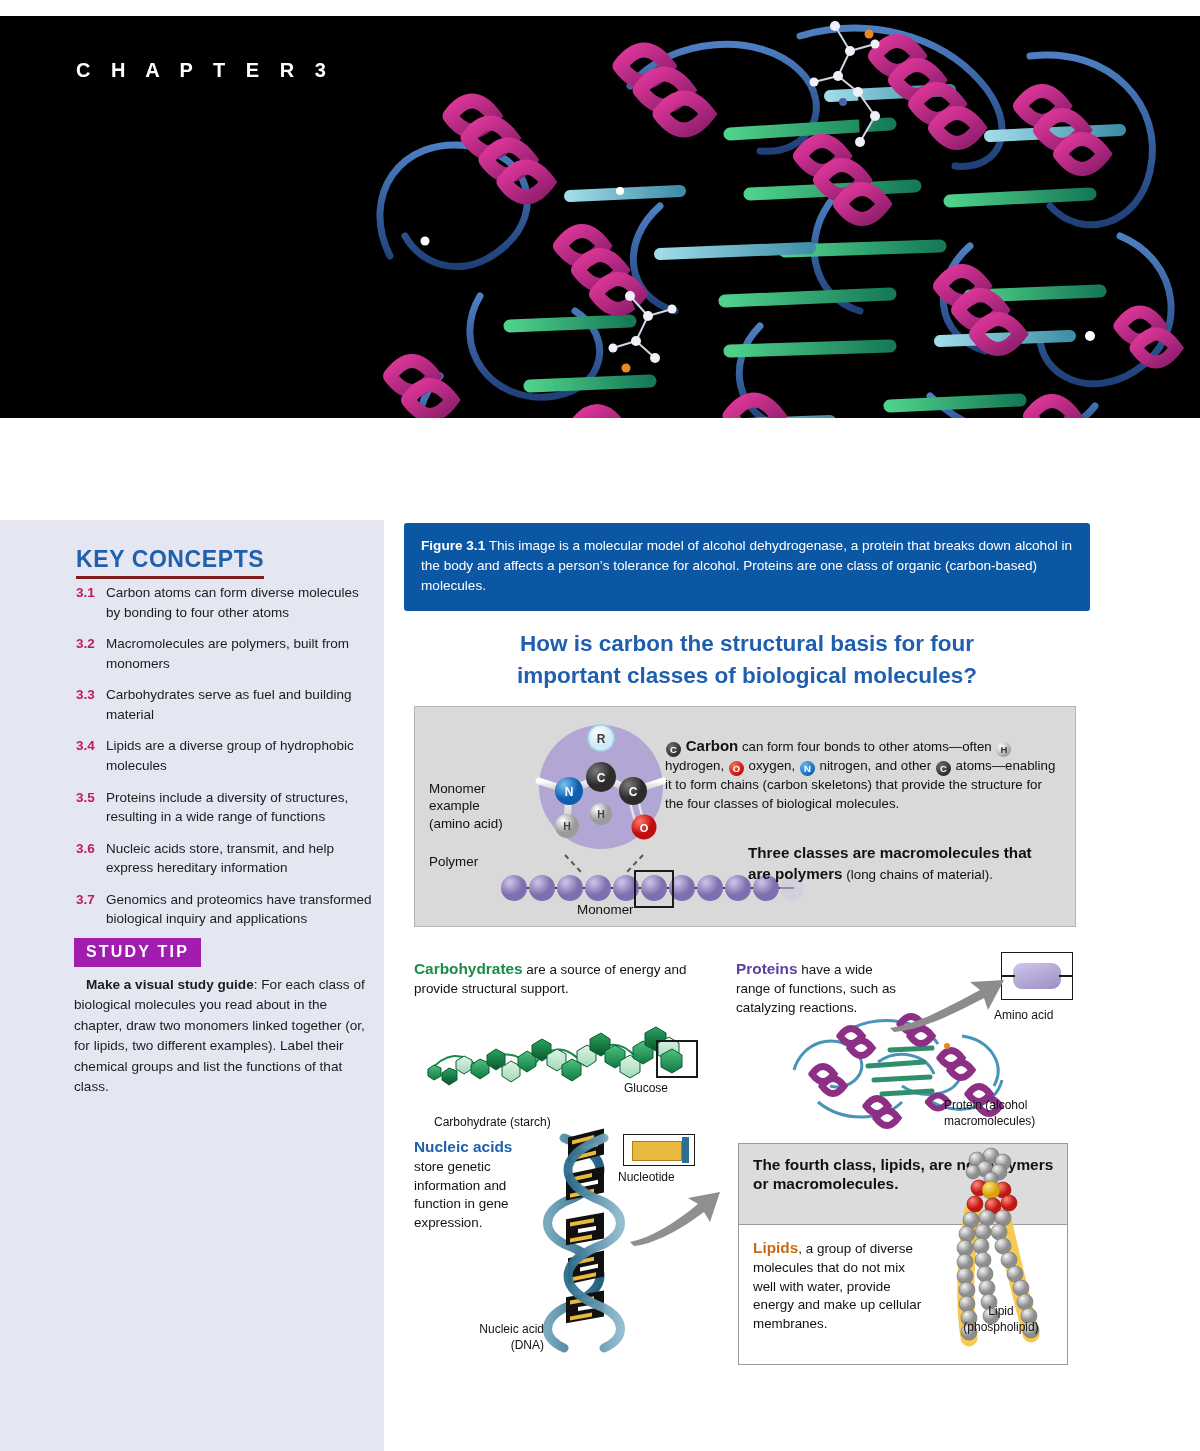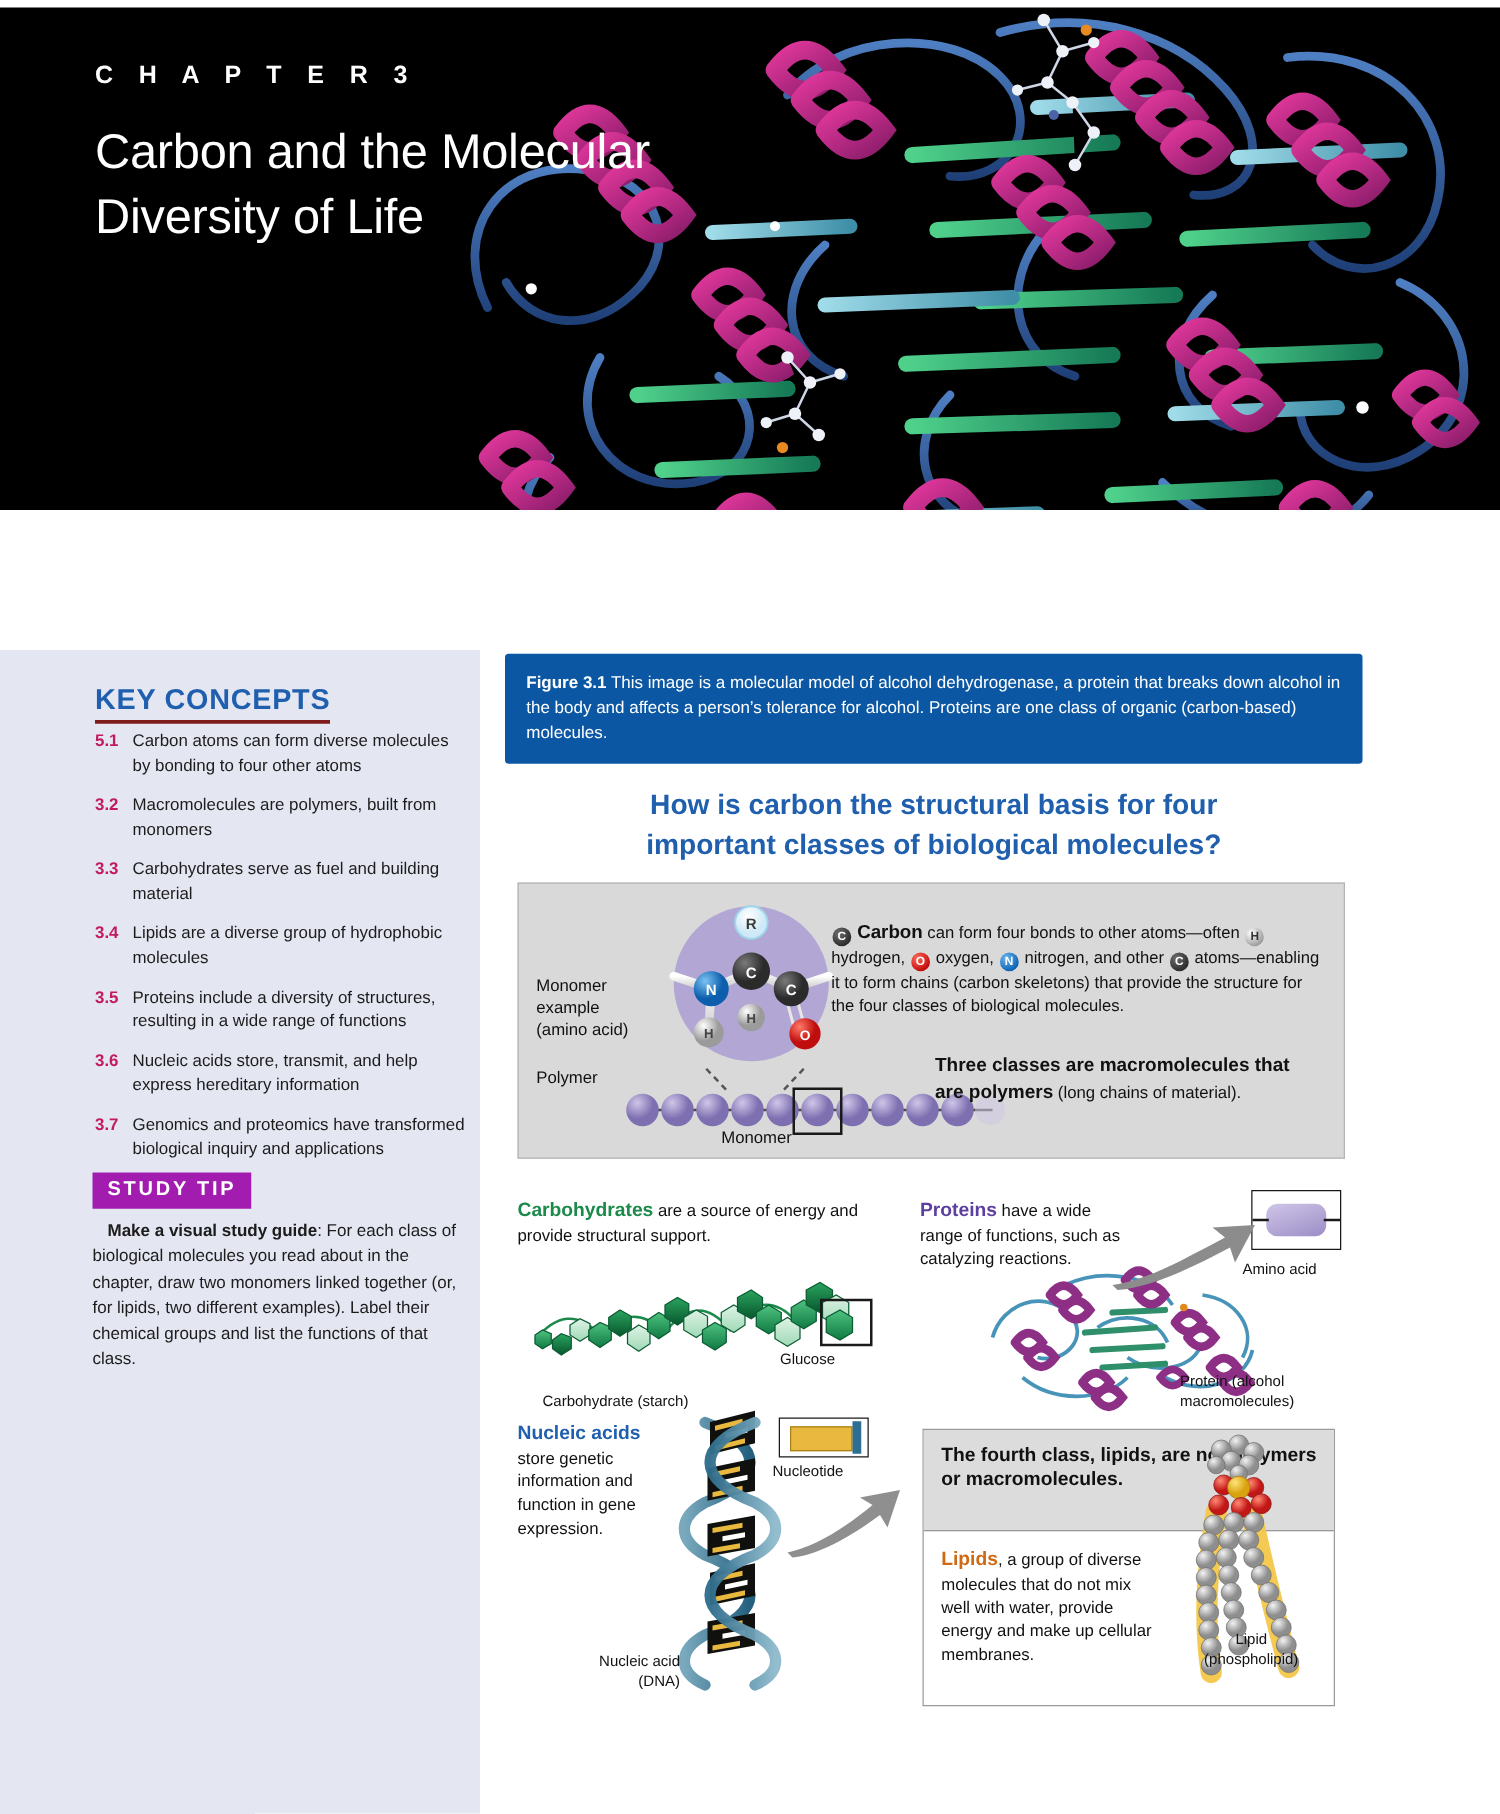--- a/index.html
+++ b/index.html
@@ -8,21 +8,21 @@
     width:1200px;height:1451px;
     background:#ffffff;
     font-family:"Liberation Sans","DejaVu Sans",sans-serif;
     position:relative;overflow:hidden;
     -webkit-font-smoothing:antialiased;
   }
   .page{position:absolute;inset:0;}
 
   
   .hero{
-    position:absolute;left:0;top:6px;width:1200px;height:402px;
+    position:absolute;left:0;top:16px;width:1200px;height:402px;
     background:#000;overflow:hidden;
   }
   .hero-text{position:absolute;left:76px;top:44px;z-index:5;}
   .chapter-eyebrow{
     color:#fff;font-size:20px;font-weight:600;letter-spacing:7.5px;
     line-height:1;margin:0 0 26px 0;
   }
   .chapter-title{
     color:#fff;font-size:39px;font-weight:400;line-height:1.33;
     margin:0;letter-spacing:-.2px;
@@ -310,33 +310,29 @@
           <circle cx="296" cy="372" r="4.5" fill="#e88a22"></circle>
         </g>
         <circle cx="760" cy="340" r="5" fill="#ffffff"></circle>
         <circle cx="95" cy="245" r="4.5" fill="#ffffff"></circle>
         <circle cx="290" cy="195" r="4" fill="#ffffff"></circle>
       </svg>
     </div>
 
     <div class="hero-text">
       <div class="chapter-eyebrow">C H A P T E R   3</div>
-      <div class="chapter-title">
-        <div>Carbon and the Molecular</div>
-        <div>Diversity of Life</div>
-      </div>
     </div>
   </div>
 
   <aside class="sidebar">
     <div class="kc-head">KEY CONCEPTS</div>
 
     <div class="kc-list">
       <div class="kc-item">
-        <span class="kc-num">5.1</span>
+        <span class="kc-num">3.1</span>
         <span class="kc-txt">Carbon atoms can form diverse molecules by bonding to four other atoms</span>
       </div>
       <div class="kc-item">
         <span class="kc-num">3.2</span>
         <span class="kc-txt">Macromolecules are polymers, built from monomers</span>
       </div>
       <div class="kc-item">
         <span class="kc-num">3.3</span>
         <span class="kc-txt">Carbohydrates serve as fuel and building material</span>
       </div>

